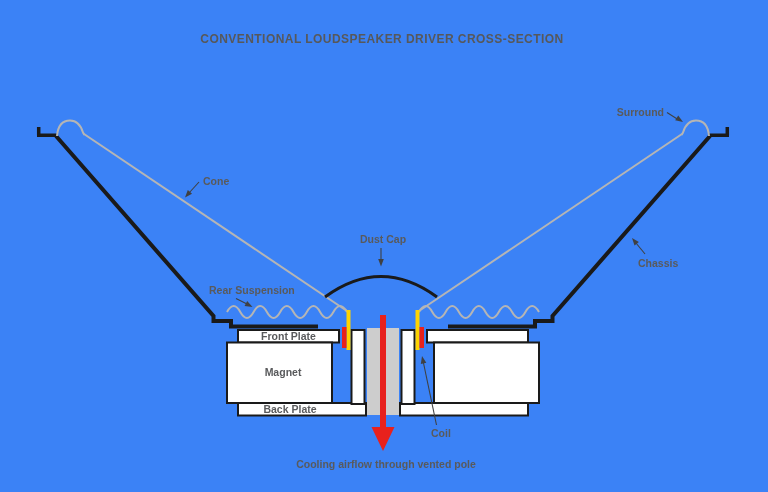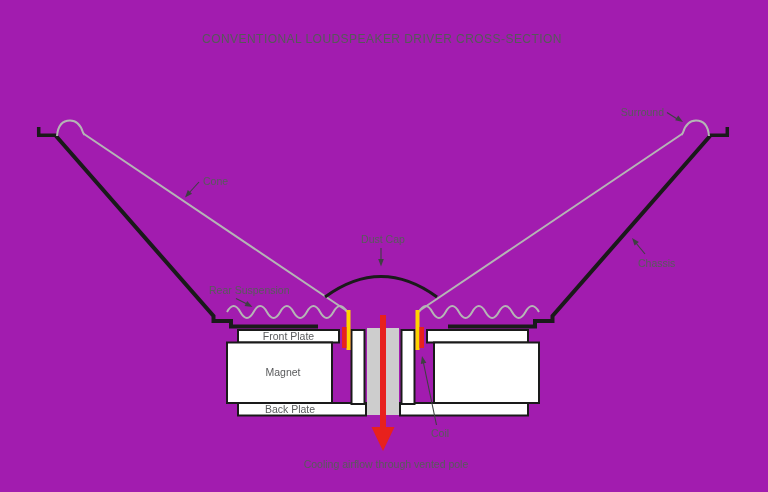--- a/index.html
+++ b/index.html
@@ -1,22 +1,23 @@
 <!DOCTYPE html>
 <html><head>
 <meta charset="utf-8">
 <style>
   html, body { margin: 0; padding: 0; background: #ffffff; }
   .page {
     position: relative;
     width: 768px;
     height: 492px;
-    background: #a21caf;
+    background: #3b82f6;
     overflow: hidden;
     font-family: "Liberation Sans", sans-serif;
+    font-weight: bold;
   }
   svg { display: block; }
   .ttl {
     font-family: "Liberation Sans", sans-serif;
     font-size: 12px;
     letter-spacing: 0.45px;
     fill: #57585a;
   }
   .lbl {
     font-family: "Liberation Sans", sans-serif;

